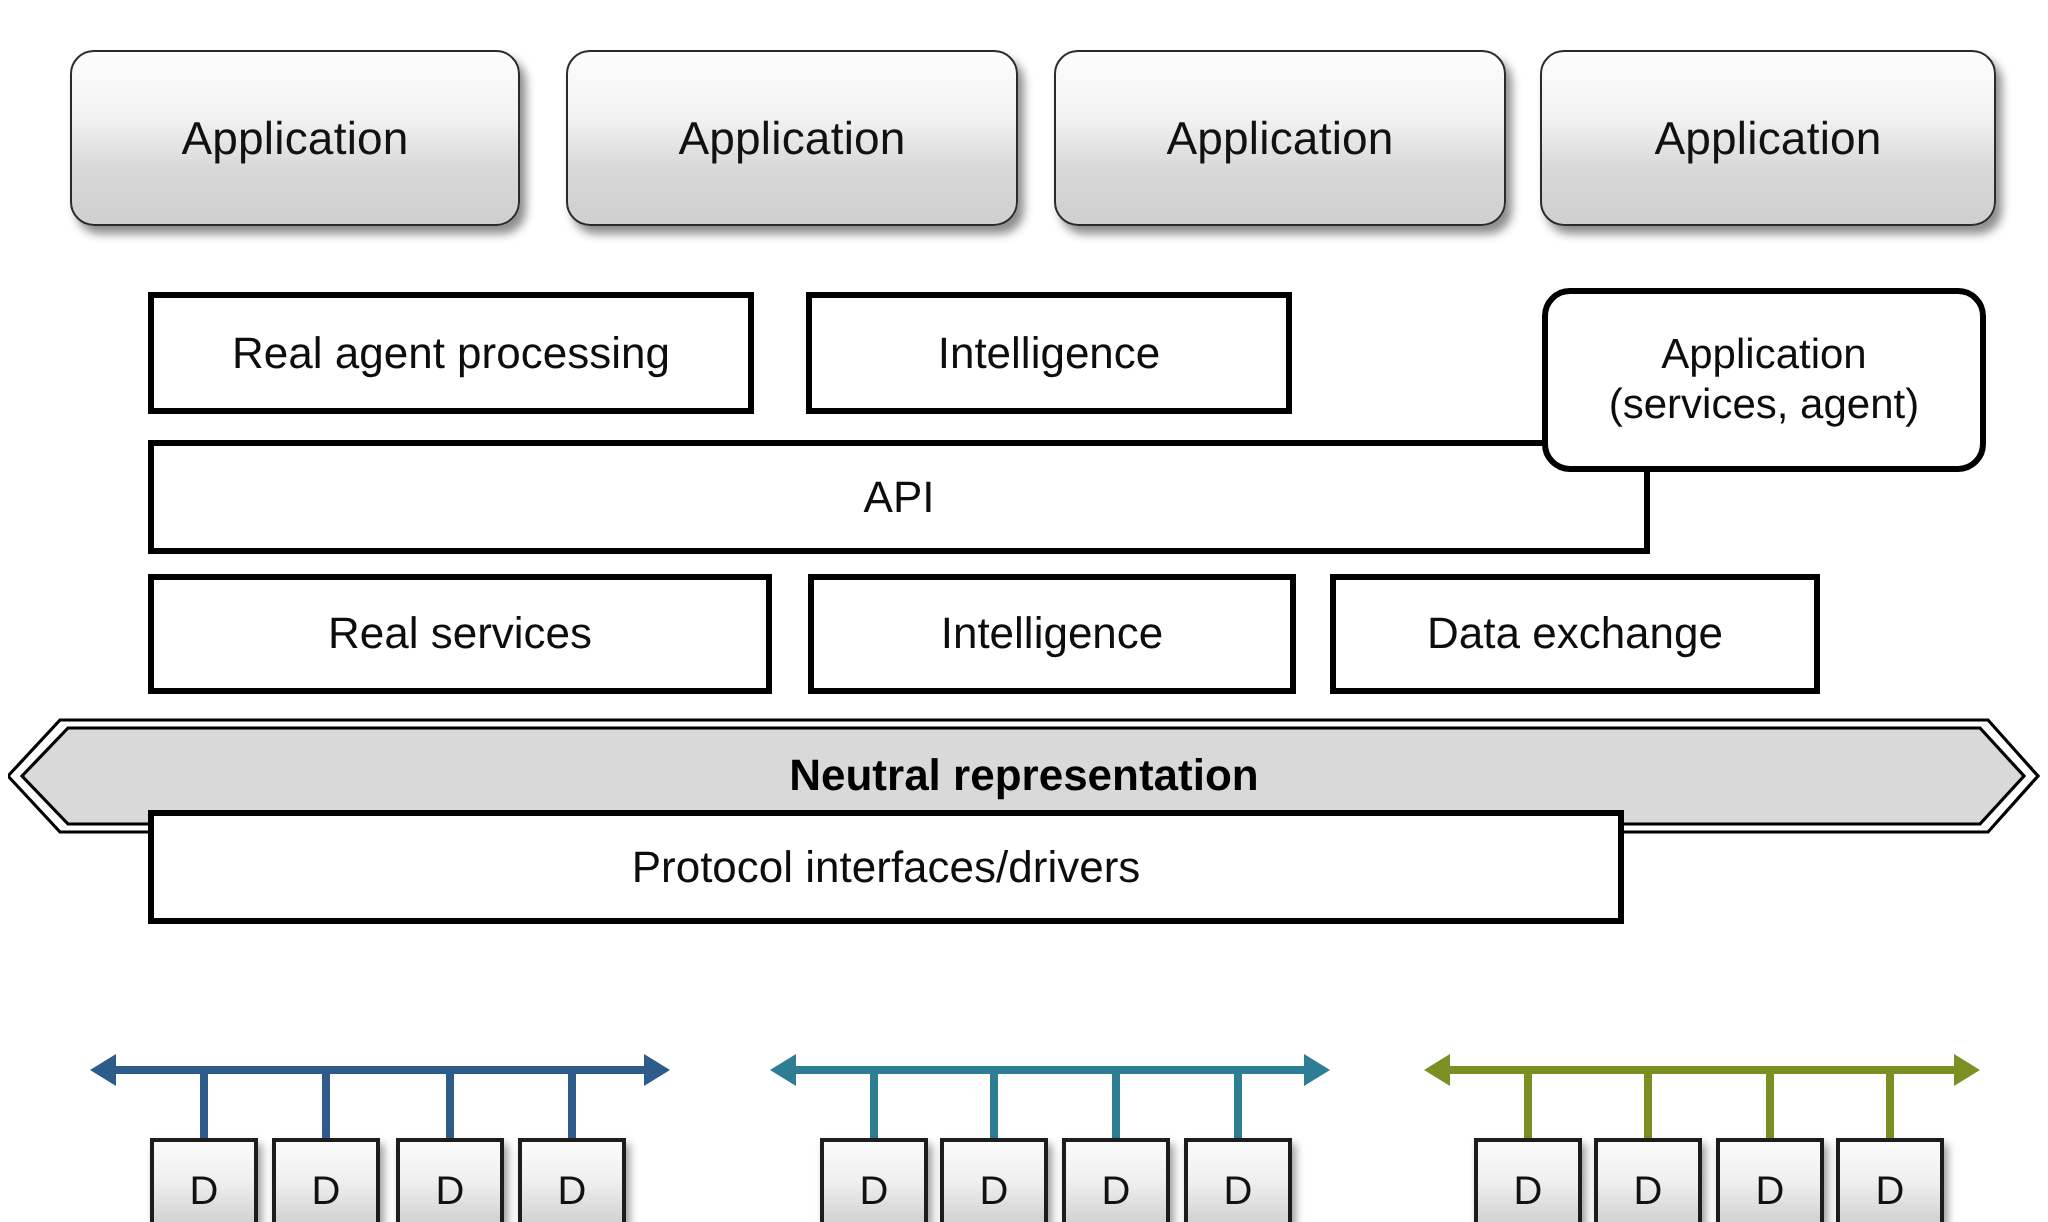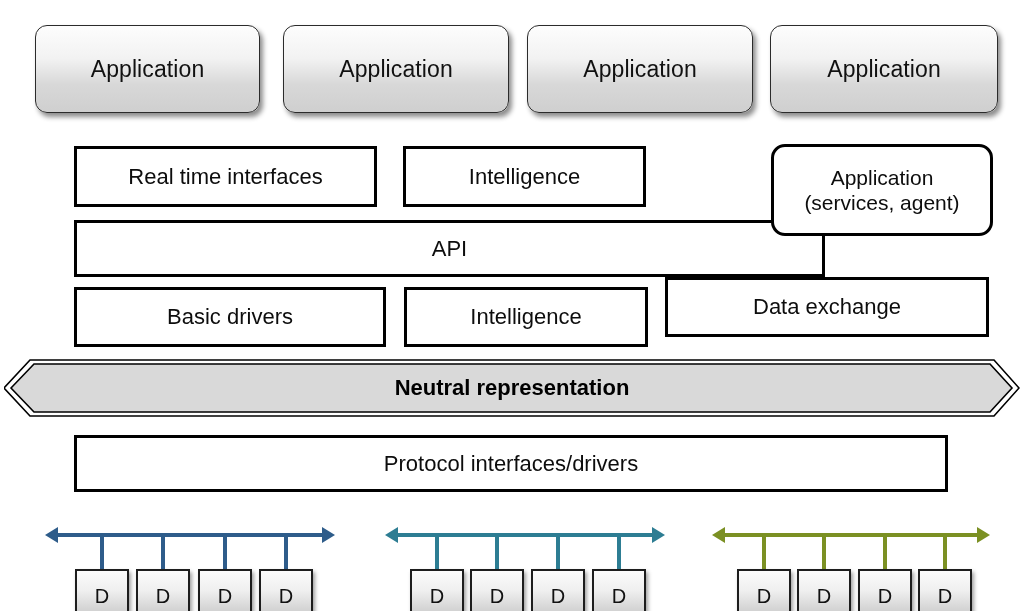--- a/index.html
+++ b/index.html
@@ -80,54 +80,54 @@
     <span>Application</span>
   </div>
   <div class="app-btn" style="left: 527px; top: 10px; width: 226px; height: 88px;">
     <span>Application</span>
   </div>
   <div class="app-btn" style="left: 770px; top: 10px; width: 228px; height: 88px;">
     <span>Application</span>
   </div>
 
   <div class="rect-box" style="left: 74px; top: 131px; width: 303px; height: 61px;">
-    <span>Real time interfaces</span>
+    <span>Real agent processing</span>
   </div>
   <div class="rect-box" style="left: 403px; top: 131px; width: 243px; height: 61px;">
     <span>Intelligence</span>
   </div>
 
   <div class="rect-box" style="left: 74px; top: 205px; width: 751px; height: 57px;">
     <span>API</span>
   </div>
 
   <div class="round-box" style="left: 771px; top: 129px; width: 222px; height: 92px;">
     <span>Application</span>
     <span>(services, agent)</span>
   </div>
 
   <div class="rect-box" style="left: 74px; top: 272px; width: 312px; height: 60px;">
-    <span>Basic drivers</span>
+    <span>Real services</span>
   </div>
   <div class="rect-box" style="left: 404px; top: 272px; width: 244px; height: 60px;">
     <span>Intelligence</span>
   </div>
-  <div class="rect-box" style="left: 665px; top: 262px; width: 324px; height: 60px;">
+  <div class="rect-box" style="left: 665px; top: 272px; width: 245px; height: 60px;">
     <span>Data exchange</span>
   </div>
 
   <div class="chevron-wrap" id="chevron-wrap" style="left: 4px; top: 344px; width: 1016px; height: 58px; text-align: center;">
     <svg id="chevron-svg" width="1016" height="58" viewBox="0 0 1016 58" preserveAspectRatio="none">
       <polygon id="chevron-outer" points="0,29 26,1 990,1 1015,29 990,57 26,57" fill="none" stroke="#000000" stroke-width="1.6"></polygon>
       <polygon id="chevron-inner" points="7,29 30,5 986,5 1008,29 986,53 30,53" fill="#d9d9d9" stroke="#000000" stroke-width="1.6"></polygon>
     </svg>
     <div class="chevron-label">Neutral representation</div>
   </div>
 
-  <div class="rect-box" style="left: 74px; top: 420px; width: 874px; height: 57px;">
+  <div class="rect-box" style="left: 74px; top: 390px; width: 738px; height: 57px;">
     <span>Protocol interfaces/drivers</span>
   </div>
 
   <div id="bus-layer">
       <div class="bus-group" style="left: 0px; top: 0px; width: 1024px; height: 611px; position: absolute;">
         <svg width="1024" height="611" style="position: absolute; left: 0px; top: 0px;">
           <line x1="54" y1="520" x2="326" y2="520" stroke="#2e5c8a" stroke-width="4"></line>
           <polygon points="45,520 58,512 58,528" fill="#2e5c8a"></polygon>
           <polygon points="335,520 322,512 322,528" fill="#2e5c8a"></polygon>
           <line x1="102" y1="520" x2="102" y2="560" stroke="#2e5c8a" stroke-width="4"></line>

